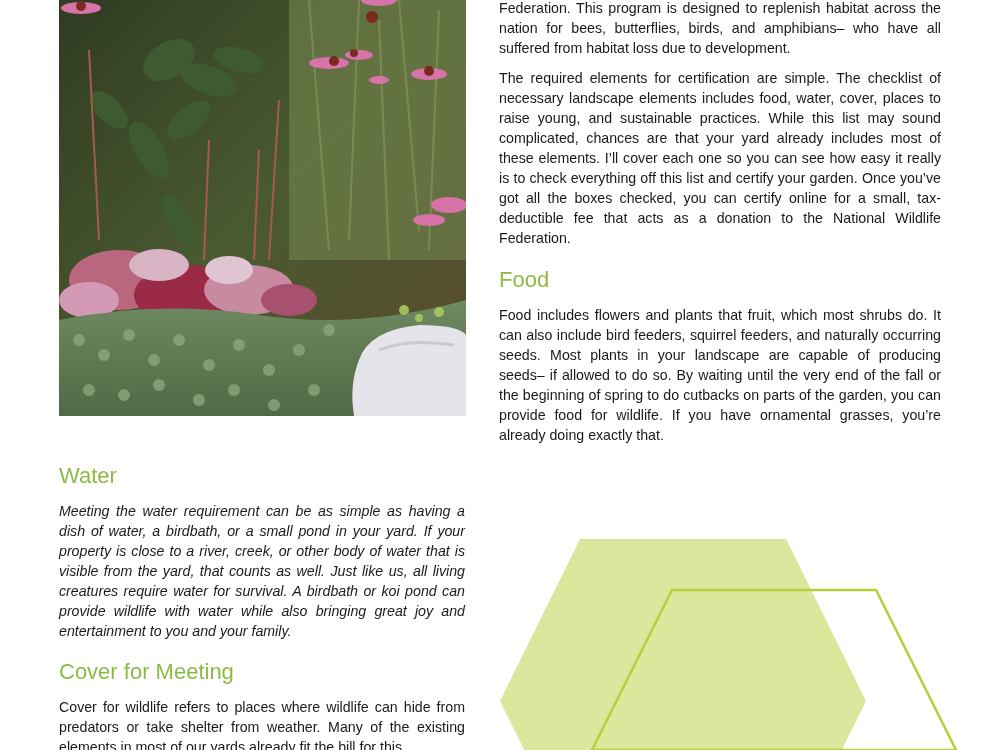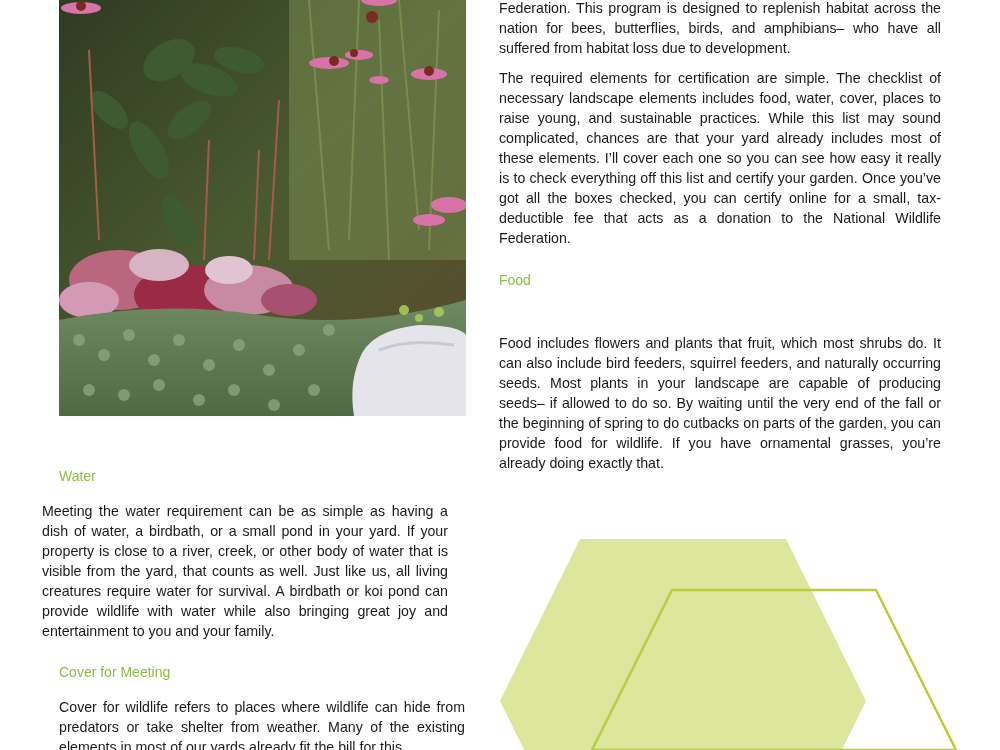--- a/index.html
+++ b/index.html
@@ -14,28 +14,28 @@
     overflow: hidden;
   }
   .photo svg { display: block; }
   .col {
     position: absolute; width: 442px;
     font-size: 14.2px; line-height: 20px; text-align: justify;
   }
   .col p { margin: 0 0 10px 0; }
   .col p.last-clip { margin: 0; }
   .heading {
-    color: #8dbb45; font-size: 14px; line-height: 22px; margin: 0;
+    color: #8dbb45; font-size: 22px; line-height: 22px; margin: 0;
     font-weight: normal;
   }
   #right-top { left: 499px; top: -2px; }
   #food-heading { position: absolute; left: 499px; top: 269px; }
-  #food-body { left: 499px; top: 305px; margin-top: 28px; }
+  #food-body { left: 499px; top: 305px; }
   #water-heading { position: absolute; left: 59px; top: 465px; text-align: center; }
-  #water-body { left: 42px; width: 406px; top: 501px; }
+  #water-body { left: 59px; width: 406px; top: 501px; font-style: italic; }
   #cover-heading { position: absolute; left: 59px; top: 661px; }
   #cover-body { left: 59px; width: 406px; top: 697px; }
   .deco { position: absolute; left: 490px; top: 520px; width: 510px; height: 230px; }
 </style>
 </head>
 <body>
 
 <div class="photo">
   <svg width="407" height="416" viewBox="0 0 407 416" xmlns="http://www.w3.org/2000/svg">
     <defs>

